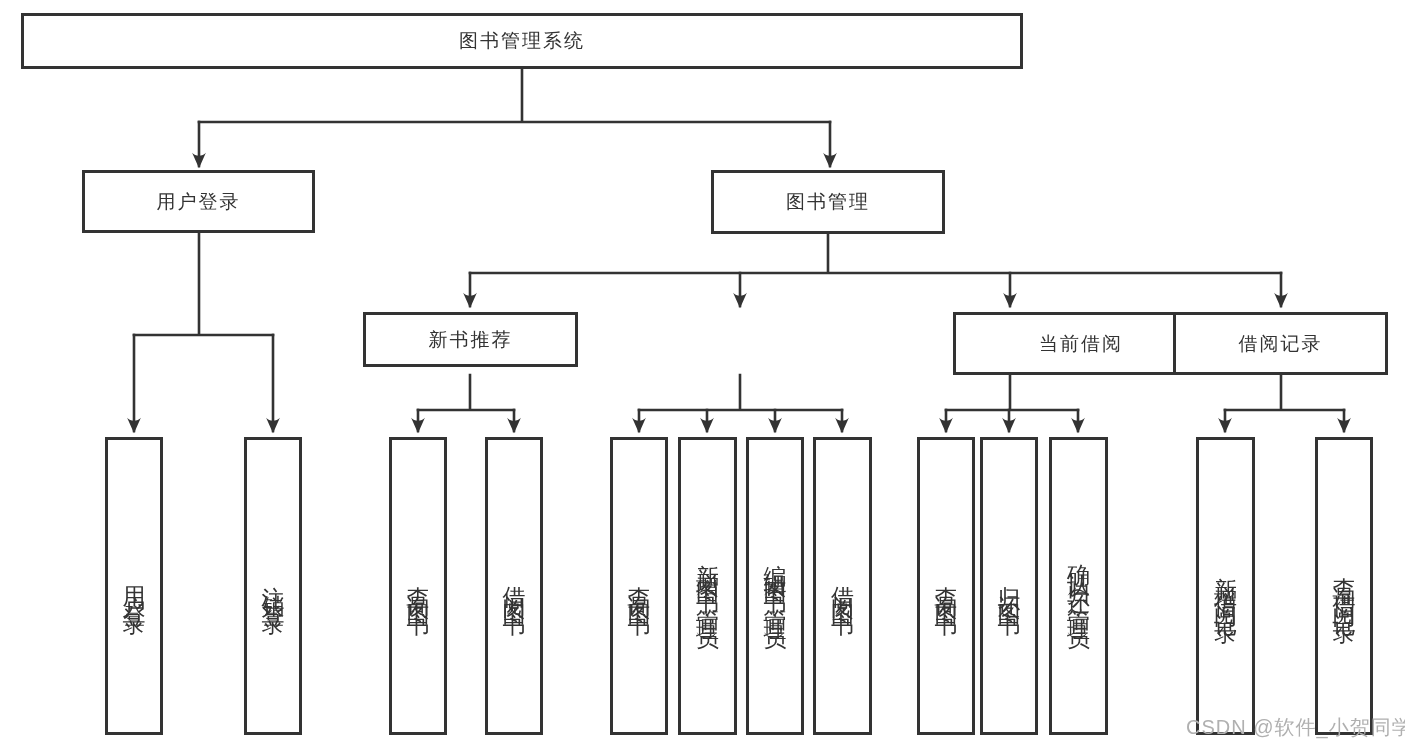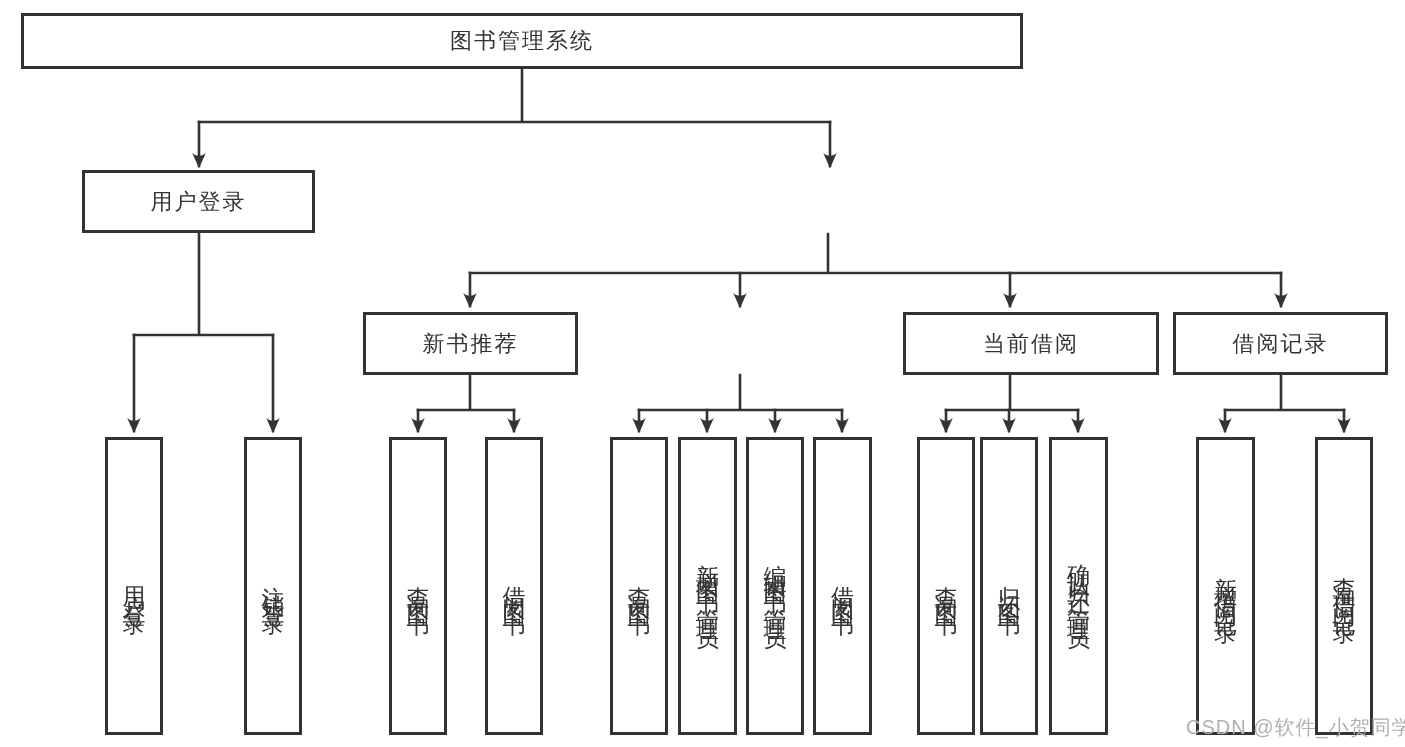--- a/index.html
+++ b/index.html
@@ -8,21 +8,21 @@
     background:#ffffff; overflow:hidden;
     font-family:"Liberation Sans","DejaVu Sans",sans-serif;
   }
   .connectors { position:absolute; left:0; top:0; width:1405px; height:747px; }
   .box {
     position:absolute; box-sizing:border-box;
     border:3px solid #333333; background:#ffffff;
     display:flex; align-items:center; justify-content:center;
     color:#333333;
   }
-  .hbox { font-size:22px; letter-spacing:2px; }
+  .hbox { font-size:19px; letter-spacing:2px; }
   .vbox .label {
     writing-mode:vertical-rl; text-orientation:mixed;
     font-size:23px; letter-spacing:9px; line-height:1;
   }
   .watermark {
     position:absolute; left:1186px; top:714px;
     font-size:20px; letter-spacing:1px; color:#b0b0b0;
     white-space:nowrap;
   }
 </style>
@@ -75,25 +75,28 @@
     </g>
   </svg>
 
   <div class="box hbox" style="left:21px;top:13px;width:1002px;height:56px">
     <span class="label">图书管理系统</span>
   </div>
 
   <div class="box hbox" style="left:82px;top:170px;width:233px;height:63px">
     <span class="label">用户登录</span>
   </div>
+  <div class="box hbox" style="left:711px;top:170px;width:234px;height:64px">
+    <span class="label">图书管理</span>
+  </div>
 
-  <div class="box hbox" style="left:363px;top:312px;width:215px;height:63px">
+  <div class="box hbox" style="left:363px;top:312px;width:215px;height:55px">
     <span class="label">新书推荐</span>
   </div>
-  <div class="box hbox" style="left:903px;top:312px;width:256px;height:63px">
+  <div class="box hbox" style="left:953px;top:312px;width:256px;height:63px">
     <span class="label">当前借阅</span>
   </div>
   <div class="box hbox" style="left:1173px;top:312px;width:215px;height:63px">
     <span class="label">借阅记录</span>
   </div>
 
   <div class="box vbox" style="left:105px;top:437px;width:58px;height:298px">
     <span class="label">用户登录</span>
   </div>
   <div class="box vbox" style="left:244px;top:437px;width:58px;height:298px">

